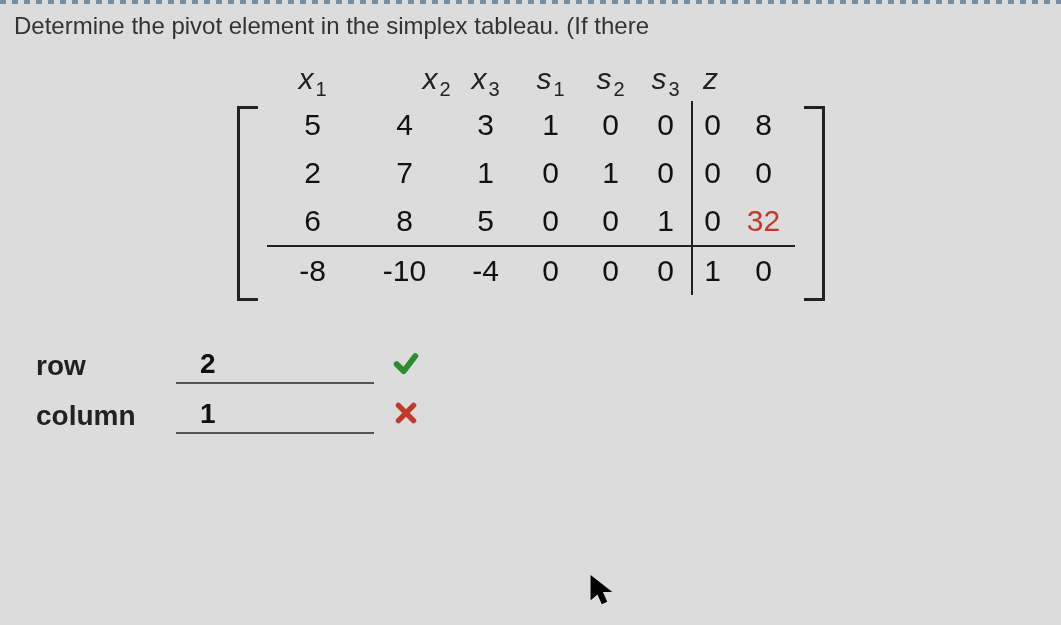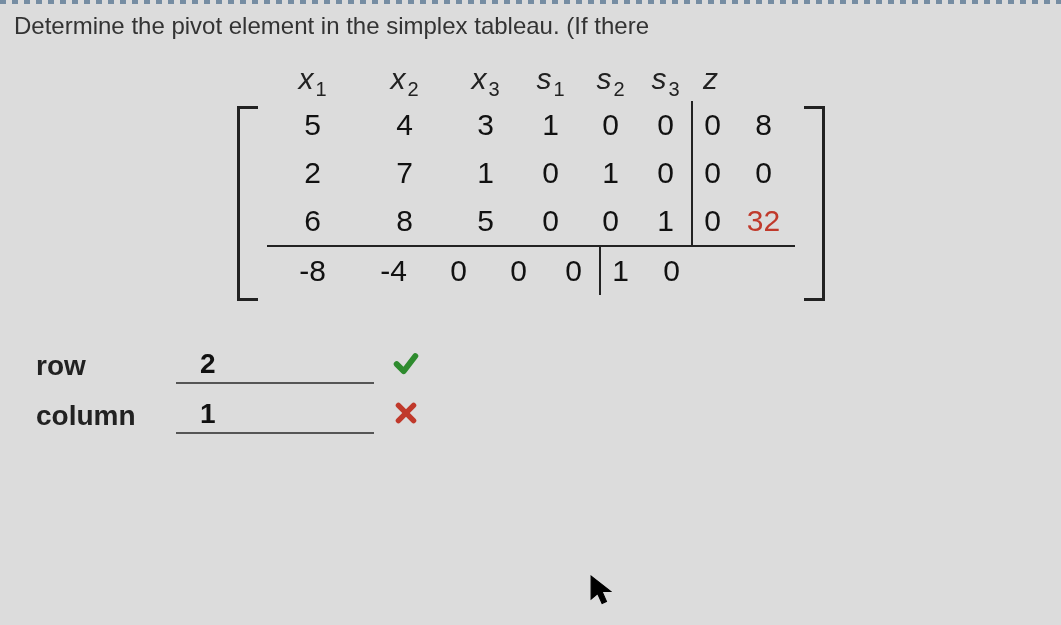--- a/index.html
+++ b/index.html
@@ -46,21 +46,21 @@
   .bracket.right { right: -6px; border-right: 3px solid #222; border-top: 3px solid #222; border-bottom: 3px solid #222; }
   .headers {
     display: flex;
     font-style: italic;
     font-size: 30px;
     padding: 0 14px;
   }
   .col-h { text-align: center; color: #222; }
   .col-h sub { font-size: 20px; font-style: normal; padding-left: 2px; }
   .w-x1 { width: 92px; }
-  .w-x2 { width: 92px; }
+  .w-x2 { width: 92px; text-align: right; }
   .w-x3 { width: 70px; }
   .w-s1 { width: 60px; }
   .w-s2 { width: 60px; }
   .w-s3 { width: 50px; }
   .w-z  { width: 40px; }
   .w-r  { width: 62px; }
   .rows {
     padding: 0 14px;
   }
   .row {
@@ -155,20 +155,21 @@
         <div class="cell w-x2">8</div>
         <div class="cell w-x3">5</div>
         <div class="cell w-s1">0</div>
         <div class="cell w-s2">0</div>
         <div class="cell w-s3">1</div>
         <div class="cell w-z rhs-sep">0</div>
         <div class="cell w-r rhs-last">32</div>
       </div>
       <div class="row obj">
         <div class="cell w-x1">-8</div>
+        <div class="cell w-x2">-10</div>
         <div class="cell w-x3">-4</div>
         <div class="cell w-s1">0</div>
         <div class="cell w-s2">0</div>
         <div class="cell w-s3">0</div>
         <div class="cell w-z rhs-sep">1</div>
         <div class="cell w-r">0</div>
       </div>
     </div>
   </div>
 </div>

